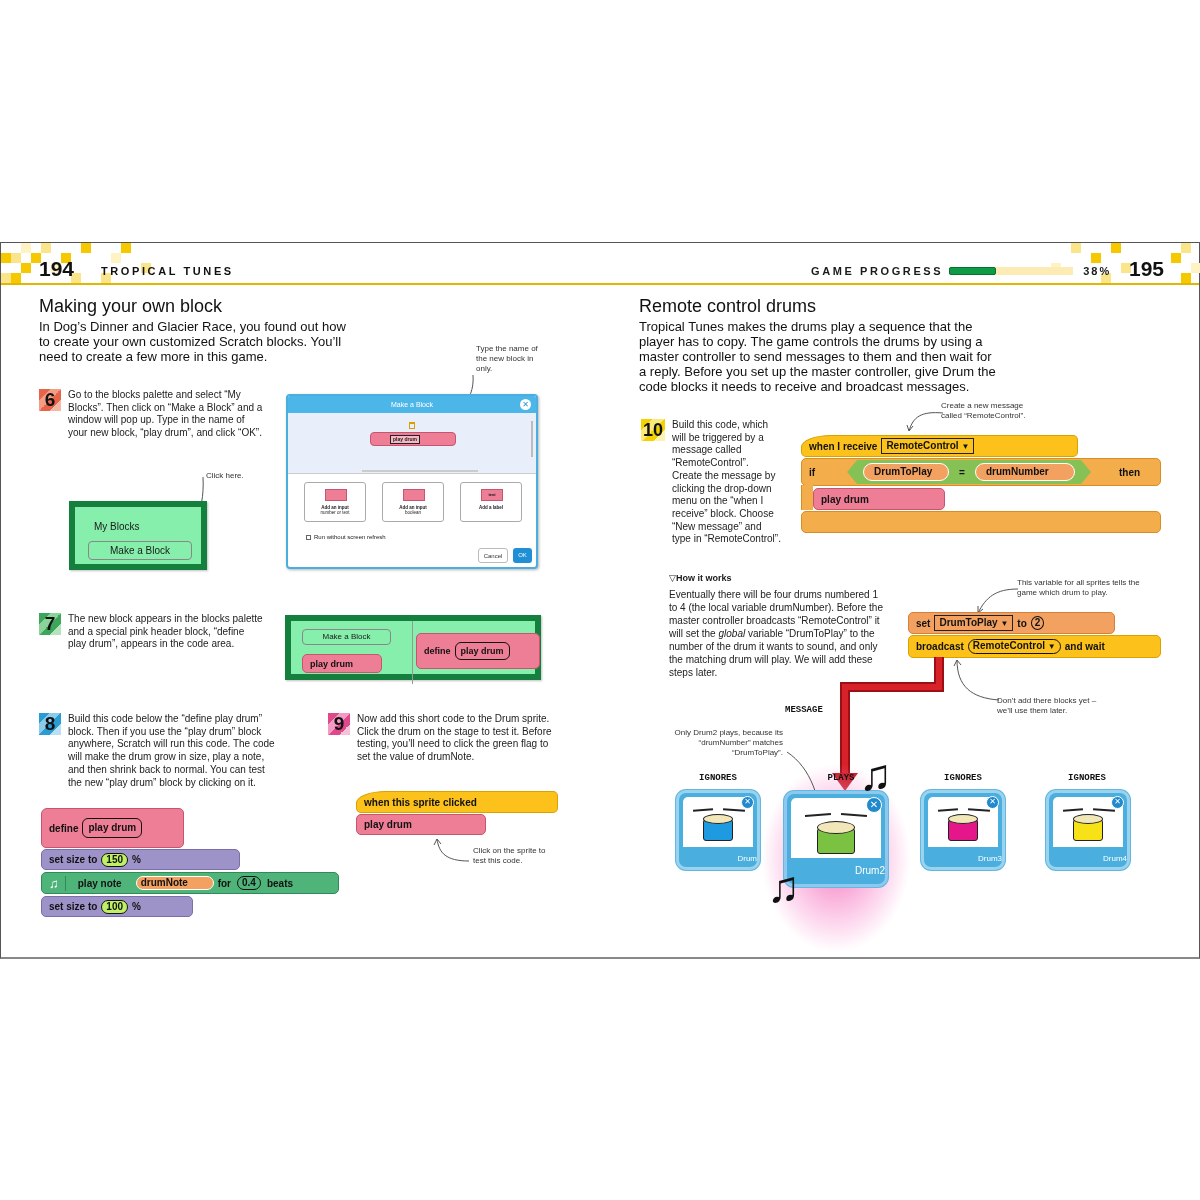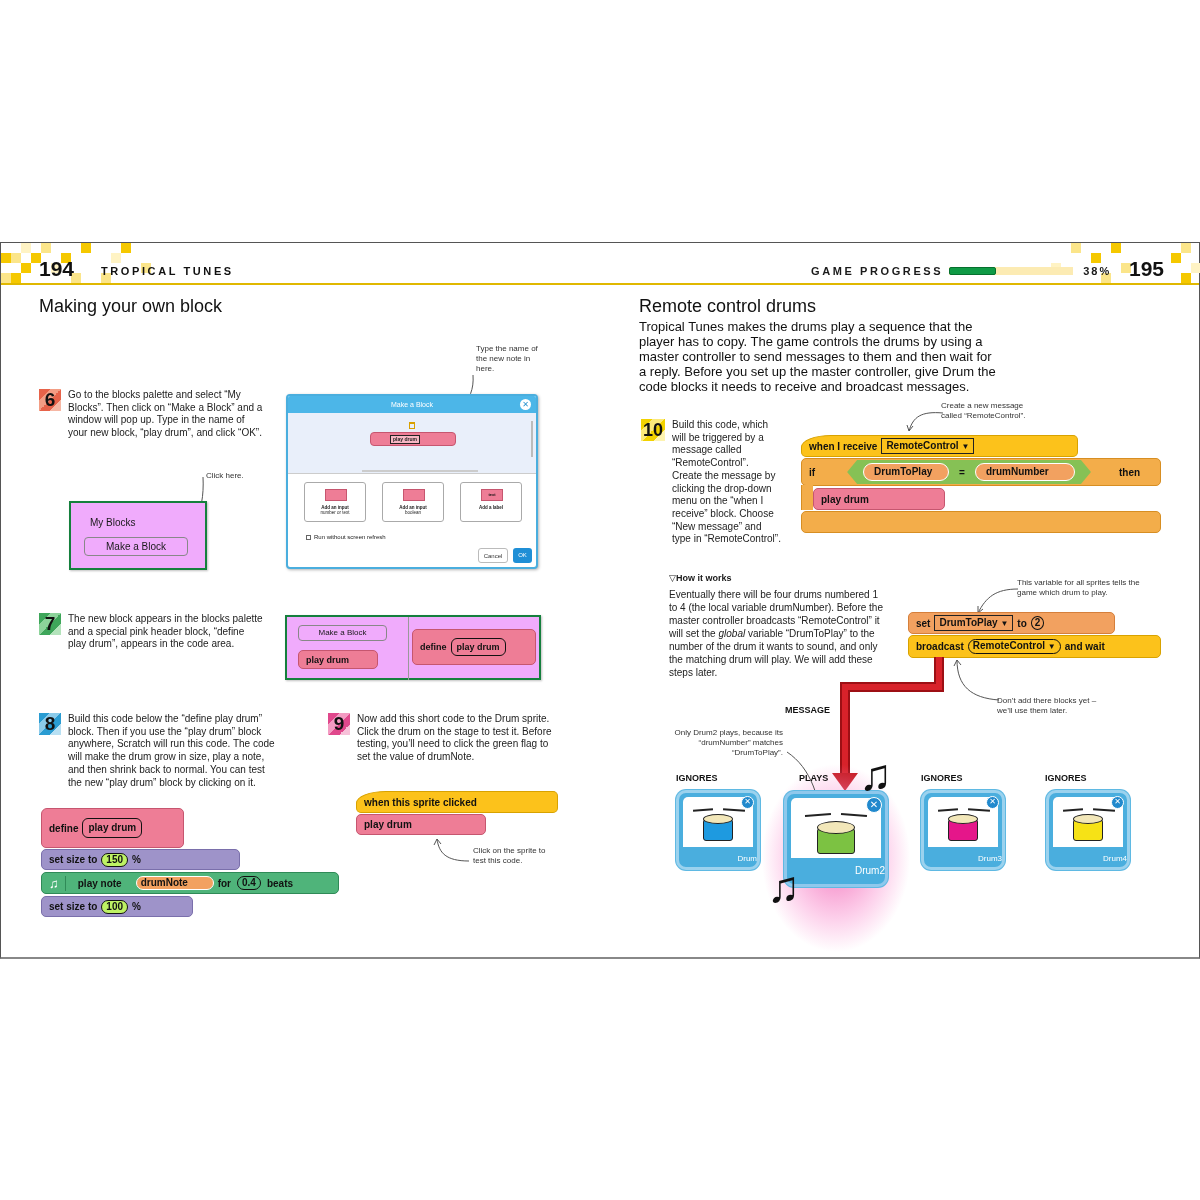--- a/index.html
+++ b/index.html
@@ -42,38 +42,38 @@
   .green { background: #4fb47a; border: 1px solid #2f8a57; }
   .yellow { background: #fcc21b; border: 1px solid #d8a200; }
   .orange { background: #f3ad4a; border: 1px solid #d78e22; }
   .salmon { background: #f2a160; border: 1px solid #d57f3b; }
   .lime { background: #86c155; }
   .hat { border-top-left-radius: 30px 12px; }
   .oval { display: inline-block; border: 1.5px solid #111; border-radius: 10px; padding: 0 4px; background: #bef264; margin: 0 4px; line-height: 12px; }
   .rect-in { display: inline-block; border: 1.5px solid #222; padding: 0 4px; margin: 0 4px; line-height: 13px; }
   .arrowdn { font-size: 8px; }
 
-  .win { position: absolute; background: #f0abfc; border: 2px solid #15803d; box-shadow: 1px 1px 2px rgba(0,0,0,0.25); }
+  .win { position: absolute; background: #86efac; border: 6px solid #15803d; box-shadow: 1px 1px 2px rgba(0,0,0,0.25); }
   .dialog { position: absolute; left: 285px; top: 393px; width: 252px; height: 175px; border: 2px solid #4aaede; border-radius: 4px; background: #fff; box-shadow: 1px 1px 3px rgba(0,0,0,0.3); overflow: hidden; }
   .dlg-title { height: 17px; background: #4cb6e8; color: #fff; font-size: 7px; text-align: center; line-height: 17px; position: relative; }
   .dlg-close { position: absolute; right: 5px; top: 3px; width: 11px; height: 11px; border-radius: 50%; background: #fff; color: #2a93cf; font-size: 8px; line-height: 11px; text-align: center; font-weight: bold; }
   .dlg-preview { height: 61px; background: #e9effa; position: relative; border-bottom: 1px solid #ccc; }
   .dlg-opt { position: absolute; top: 86px; width: 62px; height: 40px; border: 1px solid #aaa; border-radius: 3px; font-size: 4.5px; text-align: center; font-weight: bold; padding-top: 22px; line-height: 5px; }
   .dlg-opt .ic { position: absolute; left: 20px; top: 6px; width: 22px; height: 12px; background: #ee7d96; border: 1px solid #c6566f; }
   .dlg-btn { position: absolute; font-size: 6px; border-radius: 3px; text-align: center; line-height: 14px; height: 15px; }
 
   .sprite { position: absolute; border-radius: 10px; background: #4aaede; border: 3px solid #9bd2ee; box-shadow: 0 0 0 1px #5fb9e3; }
   .sprite-inner { position: absolute; left: 4px; right: 4px; top: 4px; background: #fff; border-radius: 5px 5px 0 0; }
   .sprite-name { position: absolute; left: 0; right: 0; bottom: 4px; text-align: right; color: #fff; font-size: 8px; }
   .sprite-x { position: absolute; right: 3px; top: 3px; width: 13px; height: 13px; border-radius: 50%; background: #2189cd; border: 1.5px solid #fff; color: #fff; font-size: 8px; line-height: 10px; text-align: center; font-weight: bold; }
   .drum { position: absolute; left: 50%; transform: translateX(-50%); border-radius: 3px; }
   .drum-top { position: absolute; left: 50%; transform: translateX(-50%); background: #f2e7b9; border: 1.5px solid #222; border-radius: 50%; }
   .sticks { position: absolute; height: 2px; background: #222; }
 
-  .label-cap { position: absolute; font-weight: bold; font-size: 9px; color: #111; text-align: left; }
+  .label-cap { position: absolute; font-weight: bold; font-size: 9px; color: #111; text-align: center; font-family: Liberation Mono, monospace; }
 </style>
 </head>
 <body>
 
 <div class="spread">
 
   <div class="pixels" style="left:0;width:150px;">
     <div class="px" style="left:0;top:10px;background:#f5c800"></div>
     <div class="px" style="left:10px;top:10px;background:#fbe58a"></div>
     <div class="px" style="left:20px;top:0;background:#fff3c4"></div>
@@ -110,26 +110,27 @@
     <span class="progress-label">GAME PROGRESS</span>
     <div class="progress-track">
         <div class="progress-fill"></div>
       </div>
     <span class="progress-pct">38%</span>
   </div>
   <div class="page-num" style="left:1128px;">195</div>
   <div class="header-rule"></div>
 
   <h2 style="left:38px;top:53px;">Making your own block</h2>
+  <p class="intro" style="left:38px;top:76px;width:320px;">In Dog’s Dinner and Glacier Race, you found out how to create your own customized Scratch blocks. You’ll need to create a few more in this game.</p>
 
   <div class="step" style="left:38px;top:146px;width:225px;">
     <div class="badge b6">6</div>
     <p class="step-text">Go to the blocks palette and select “My Blocks”. Then click on “Make a Block” and a window will pop up. Type in the name of your new block, “play drum”, and click “OK”.</p>
   </div>
-  <div class="note" style="left:475px;top:101px;width:62px;">Type the name of the new note in here.</div>
+  <div class="note" style="left:475px;top:101px;width:62px;">Type the name of the new block in only.</div>
   <svg style="position:absolute;left:400px;top:130px;" width="80" height="60">
       <path d="M72 2 C 74 30, 55 45, 15 48" stroke="#555" fill="none" stroke-width="1"></path>
       <path d="M15 48 l6 -5 M15 48 l7 2" stroke="#555" stroke-width="1"></path>
     </svg>
   <div class="note" style="left:205px;top:228px;">Click here.</div>
   <svg style="position:absolute;left:150px;top:232px;" width="60" height="75">
       <path d="M52 2 C 54 40, 40 62, 15 68" stroke="#555" fill="none" stroke-width="1"></path>
       <path d="M15 68 l7 -5 M15 68 l8 2" stroke="#555" stroke-width="1"></path>
     </svg>
 

